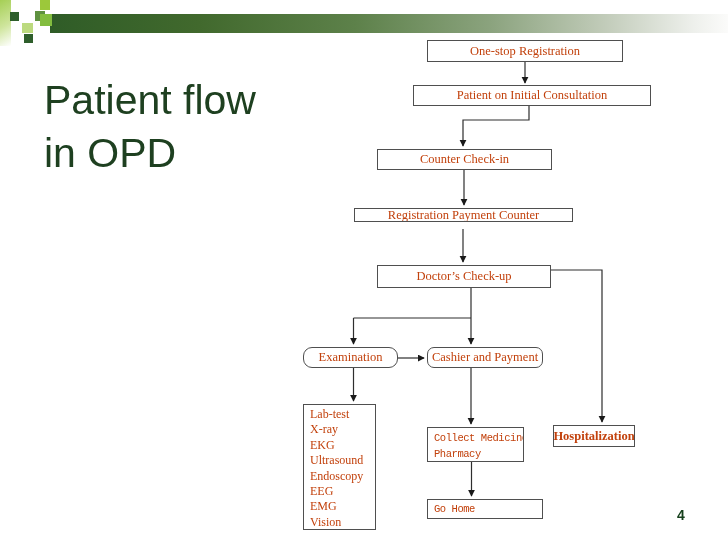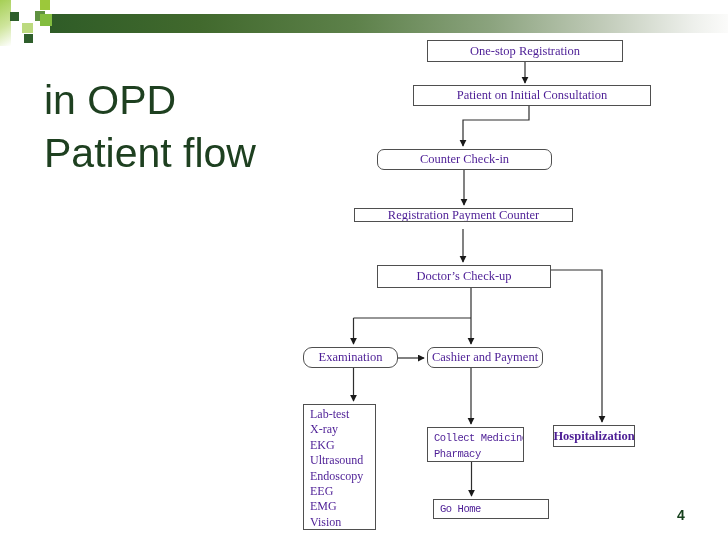--- a/index.html
+++ b/index.html
@@ -38,21 +38,21 @@
   .page-num{
     position:absolute;left:670px;top:507px;width:22px;
     color:#16401c;font-size:14px;font-weight:bold;text-align:center;
     font-family:"Liberation Sans", sans-serif;
   }
   
   #edges-svg{position:absolute;left:0;top:0;width:728px;height:546px;}
   .flow-node{
     position:absolute;box-sizing:border-box;
     background:#ffffff;border:1px solid #4f4f4f;
-    display:flex;color:#4c1d95;
+    display:flex;color:#c2410c;
     white-space:pre;overflow:hidden;
   }
   .flow-node.serif{font-family:"Liberation Serif", serif;font-size:12.5px;}
   .flow-node.mono{font-family:"Liberation Mono","DejaVu Sans Mono", monospace;font-size:10.5px;letter-spacing:-0.45px;}
   .flow-node.center{align-items:center;justify-content:center;}
   .flow-node.left-top{align-items:flex-start;justify-content:flex-start;padding:2px 4px 0 6px;}
   .flow-node.left-mid{align-items:center;justify-content:flex-start;padding-left:6px;}
 </style>
 </head>
 <body>
@@ -62,22 +62,22 @@
   <div class="strip-left"></div>
   <div class="hbar"></div>
   <div class="sq sq-dark-1"></div>
   <div class="sq sq-olive"></div>
   <div class="sq sq-bright-top"></div>
   <div class="sq sq-bright-mid"></div>
   <div class="sq sq-light"></div>
   <div class="sq sq-dark-2"></div>
 
   <div class="title">
+    <div>Patient flow</div>
     <div>in OPD</div>
-    <div>Patient flow</div>
   </div>
 
   <svg id="edges-svg" viewBox="0 0 728 546">
     <defs>
       <marker id="arrowhead" markerWidth="8" markerHeight="8" refX="6.2" refY="3.5" orient="auto" markerUnits="userSpaceOnUse">
         <path d="M0,0 L7,3.5 L0,7 Z" fill="#1a1a1a"></path>
       </marker>
     </defs>
   <polyline points="525,62 525,83" fill="none" stroke="#2e2e2e" stroke-width="1.2" marker-end="url(#arrowhead)"></polyline>
       <polyline points="529,106 529,120 463,120 463,146" fill="none" stroke="#2e2e2e" stroke-width="1.2" marker-end="url(#arrowhead)"></polyline>
@@ -90,34 +90,34 @@
       <polyline points="398,358 424,358" fill="none" stroke="#2e2e2e" stroke-width="1.2" marker-end="url(#arrowhead)"></polyline>
       <polyline points="353.5,368 353.5,401" fill="none" stroke="#2e2e2e" stroke-width="1.2" marker-end="url(#arrowhead)"></polyline>
       <polyline points="471,368 471,424" fill="none" stroke="#2e2e2e" stroke-width="1.2" marker-end="url(#arrowhead)"></polyline>
       <polyline points="551,270 602,270 602,422" fill="none" stroke="#2e2e2e" stroke-width="1.2" marker-end="url(#arrowhead)"></polyline>
       <polyline points="471.5,462 471.5,496" fill="none" stroke="#2e2e2e" stroke-width="1.2" marker-end="url(#arrowhead)"></polyline>
     </svg>
 
   <div id="flow-nodes">
       <div class="flow-node serif center" style="left: 427px; top: 40px; width: 196px; height: 22px;">One-stop Registration</div>
       <div class="flow-node serif center" style="left: 413px; top: 85px; width: 238px; height: 21px;">Patient on Initial Consultation</div>
-      <div class="flow-node serif center" style="left: 377px; top: 149px; width: 175px; height: 21px; border-radius: 7px;">Counter Check-in</div>
+      <div class="flow-node serif center" style="left: 377px; top: 149px; width: 175px; height: 21px;">Counter Check-in</div>
       <div class="flow-node serif center" style="left: 354px; top: 208px; width: 219px; height: 14px;">Registration Payment Counter</div>
       <div class="flow-node serif center" style="left: 377px; top: 265px; width: 174px; height: 23px;">Doctor’s Check-up</div>
       <div class="flow-node serif center" style="left: 303px; top: 347px; width: 95px; height: 21px; border-radius: 9px;">Examination</div>
       <div class="flow-node serif center" style="left: 427px; top: 347px; width: 116px; height: 21px; border-radius: 7px;">Cashier and Payment</div>
       <div class="flow-node serif left-top" style="left: 303px; top: 404px; width: 73px; height: 126px; line-height: 15.4px; font-size: 12px;">Lab-test
 X-ray
 EKG
 Ultrasound
 Endoscopy
 EEG
 EMG
 Vision</div>
       <div class="flow-node mono left-top" style="left: 427px; top: 427px; width: 97px; height: 35px; line-height: 16px;">Collect Medicine at
 Pharmacy</div>
       <div class="flow-node serif center" style="left: 553px; top: 425px; width: 82px; height: 22px; font-weight: bold;">Hospitalization</div>
-      <div class="flow-node mono left-mid" style="left: 427px; top: 499px; width: 116px; height: 20px; margin-left: 6px;">Go Home</div>
+      <div class="flow-node mono left-mid" style="left: 427px; top: 499px; width: 116px; height: 20px;">Go Home</div>
     </div>
 
   <div class="page-num">4</div>
 
 </div>
 
 </body></html>

